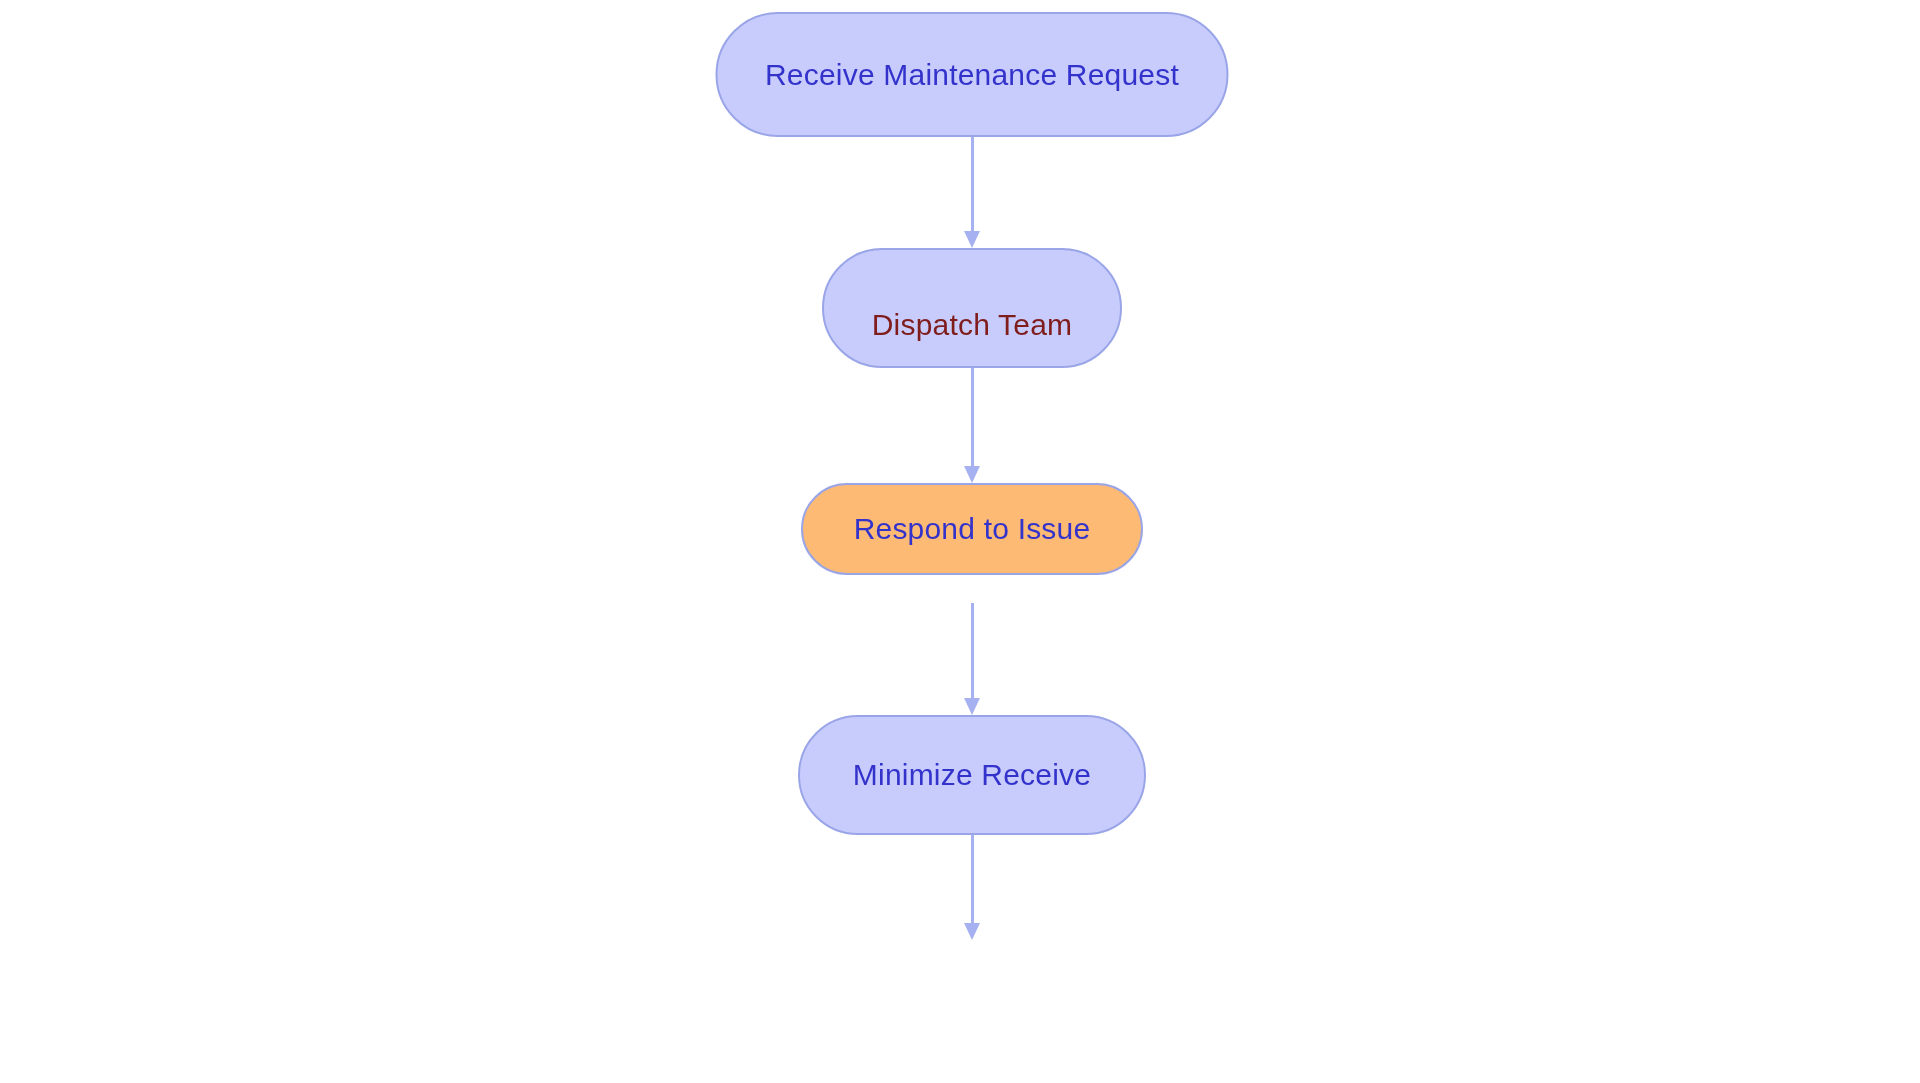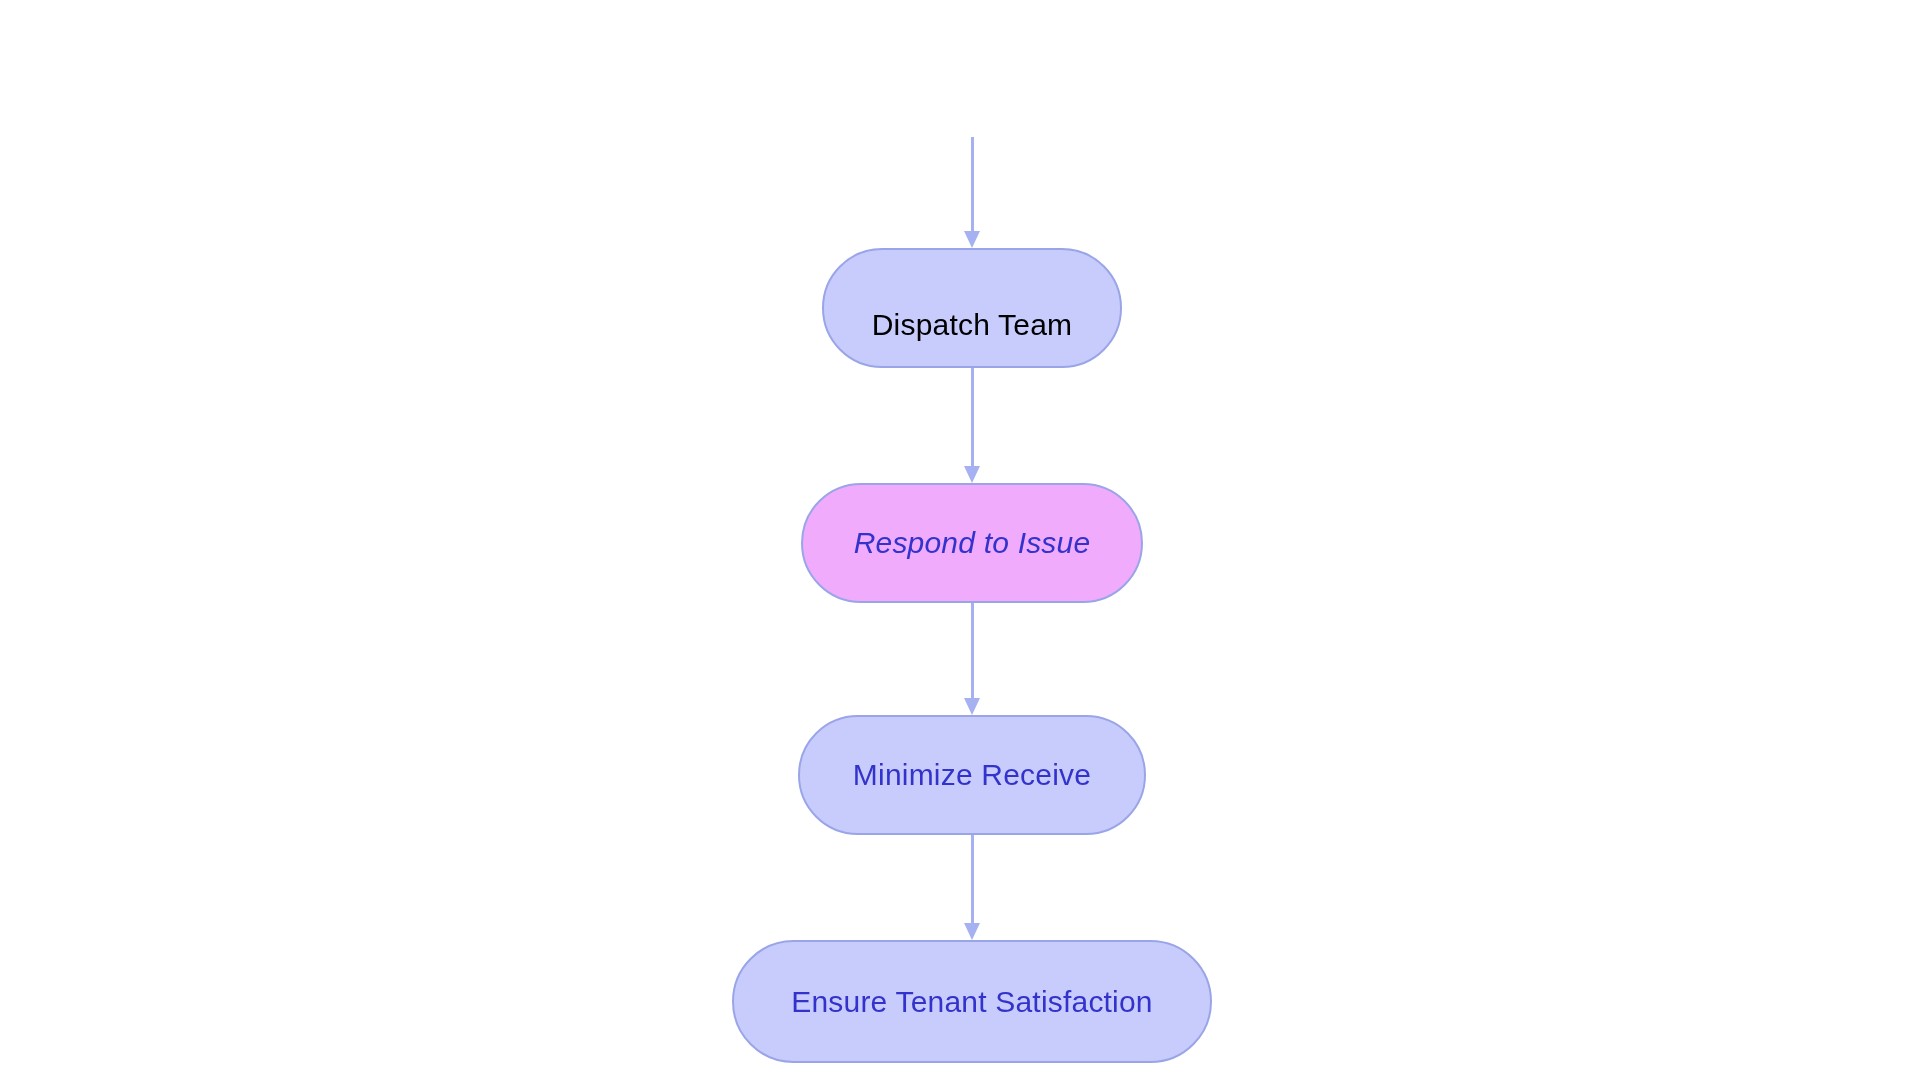--- a/index.html
+++ b/index.html
@@ -100,31 +100,31 @@
     <div class="connector" style="left: 972px; top: 603px; height: 112px; width: 20px;">
       <div class="connector-line" style="height: 95px; background: rgb(165, 177, 240);"></div>
       <div class="connector-head" style="border-top-color: rgb(165, 177, 240);"></div>
     </div>
 
     <div class="connector" style="left: 972px; top: 835px; height: 105px; width: 20px;">
       <div class="connector-line" style="height: 88px; background: rgb(165, 177, 240);"></div>
       <div class="connector-head" style="border-top-color: rgb(165, 177, 240);"></div>
     </div>
 
+    <div class="node" style="left: 972px; top: 12px; width: 513px; height: 125px; background: rgb(200, 204, 252); border-color: rgb(154, 165, 232);">
+      <span class="node-label" style="color: rgb(51, 51, 204);">Receive Maintenance Request</span>
+    </div>
 
     <div class="node" style="left: 972px; top: 248px; width: 300px; height: 120px; background: rgb(200, 204, 252); border-color: rgb(154, 165, 232);">
-      <span class="node-label" style="color: #000000; margin-top: 33px;">Dispatch Team</span>
+      <span class="node-label" style="color: #7f1d1d; margin-top: 33px;">Dispatch Team</span>
     </div>
 
-    <div class="node" style="left: 972px; top: 483px; width: 342px; height: 120px; background: #f0abfc; border-color: rgb(154, 165, 232); font-style: italic;">
+    <div class="node" style="left: 972px; top: 483px; width: 342px; height: 92px; background: #fdba74; border-color: rgb(154, 165, 232);">
       <span class="node-label" style="color: rgb(51, 51, 204);">Respond to Issue</span>
     </div>
 
     <div class="node" style="left: 972px; top: 715px; width: 348px; height: 120px; background: rgb(200, 204, 252); border-color: rgb(154, 165, 232);">
       <span class="node-label" style="color: rgb(51, 51, 204);">Minimize Receive</span>
     </div>
 
-    <div class="node" style="left: 972px; top: 940px; width: 480px; height: 123px; background: rgb(200, 204, 252); border-color: rgb(154, 165, 232);">
-      <span class="node-label" style="color: rgb(51, 51, 204);">Ensure Tenant Satisfaction</span>
-    </div>
 
   </div>
 </div>
 
 </body></html>

